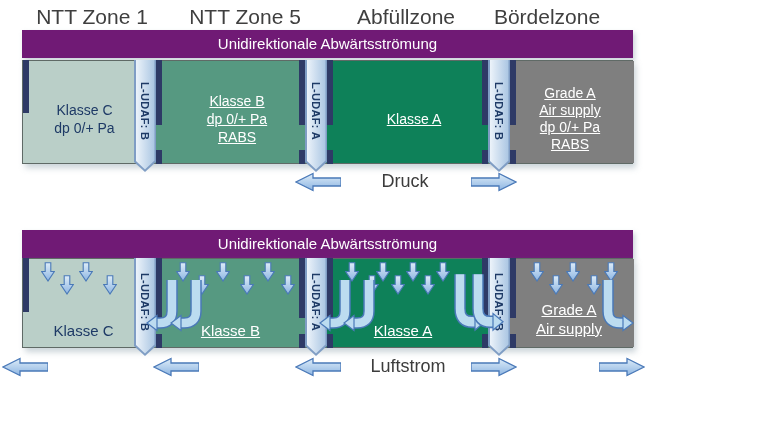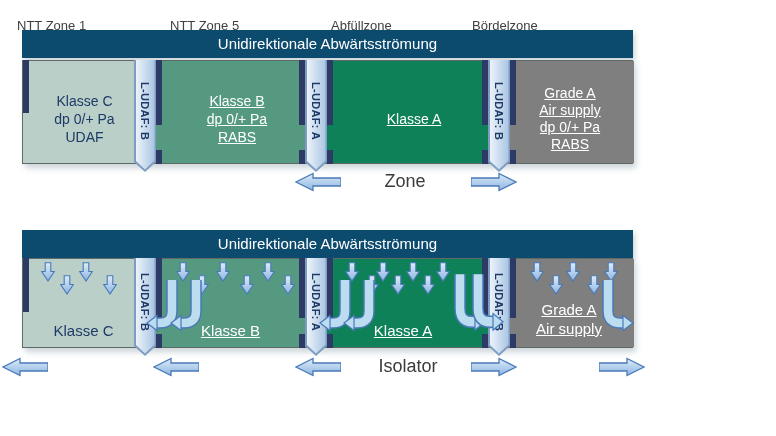--- a/index.html
+++ b/index.html
@@ -1,19 +1,19 @@
 <!DOCTYPE html>
 <html><head>
 <meta charset="utf-8">
 <style>
   html,body{margin:0;padding:0;background:#fff;}
   .canvas{position:relative;width:776px;height:436px;background:#ffffff;overflow:hidden;
           font-family:"Liberation Sans","DejaVu Sans",sans-serif;}
-  .tl{position:absolute;top:18px;width:150px;font-size:13px;color:#3f3f3f;}
-  .hdr{position:absolute;left:22px;width:611px;height:28px;background:#0c4a6e;
+  .tl{position:absolute;top:5px;width:150px;text-align:center;font-size:21px;color:#3f3f3f;}
+  .hdr{position:absolute;left:22px;width:611px;height:28px;background:#701a75;
        color:#ffffff;font-size:15px;text-align:center;line-height:28px;
        box-shadow:2px 3px 5px rgba(140,160,170,.45);}
   .band{position:absolute;left:22px;width:611px;border:1px solid #5f6a66;box-sizing:border-box;
         box-shadow:3px 4px 6px rgba(140,160,170,.45);}
   .zone{position:absolute;top:0;bottom:0;}
   .zc{background:#bacfc8;} .zb{background:#569981;} .za{background:#0e8159;} .zg{background:#7f7f7f;}
   .zt{position:absolute;top:0;bottom:0;display:flex;flex-direction:column;justify-content:center;
       padding-top:14px;box-sizing:border-box;text-align:center;font-size:14px;line-height:18px;}
   .navy{position:absolute;width:6px;background:#2e3a66;z-index:4;}
   .banner{position:absolute;width:22px;z-index:3;}
@@ -53,21 +53,20 @@
 
   <div class="band" style="top:60px;height:104px">
     <div class="zone zc" style="left:0;width:123px"></div>
     <div class="zone zb" style="left:123px;width:171px"></div>
     <div class="zone za" style="left:294px;width:183px"></div>
     <div class="zone zg" style="left:477px;width:134px"></div>
 
     <div class="zt navytxt" style="left:6px;width:111px">
       <div>Klasse C</div>
       <div>dp 0/+ Pa</div>
-      <div>UDAF</div>
     </div>
     <div class="zt white" style="left:140px;width:148px">
       <div>Klasse B</div>
       <div>dp 0/+ Pa</div>
       <div>RABS</div>
     </div>
     <div class="zt white" style="left:311px;width:160px">
       <div>Klasse A</div>
     </div>
     <div class="zt white" style="left:488px;width:118px;line-height:17px">
@@ -110,21 +109,21 @@
     <div class="b-text">
         <span>L-UDAF: B</span>
       </div>
   </div>
 
   <div class="ico" style="left:295px;top:172px">
     <svg width="46" height="20" viewBox="0 0 46 20" style="transform:scaleX(-1)">
       <polygon points="0,6 28,6 28,1.5 45,10 28,18.5 28,14 0,14" fill="url(#gBlue)" stroke="#4a79b8" stroke-width="1.3"></polygon>
     </svg>
   </div>
-  <div class="cap" style="left:345px;top:171px;width:120px">Zone</div>
+  <div class="cap" style="left:345px;top:171px;width:120px">Druck</div>
   <div class="ico" style="left:471px;top:172px">
     <svg width="46" height="20" viewBox="0 0 46 20">
       <polygon points="0,6 28,6 28,1.5 45,10 28,18.5 28,14 0,14" fill="url(#gBlue)" stroke="#4a79b8" stroke-width="1.3"></polygon>
     </svg>
   </div>
 
   <div class="hdr" style="top:230px">Unidirektionale Abwärtsströmung</div>
 
   <div class="band" style="top:258px;height:90px">
     <div class="zone zc" style="left:0;width:123px"></div>
@@ -347,21 +346,21 @@
   <div class="ico" style="left:153px;top:357px">
     <svg width="46" height="20" viewBox="0 0 46 20" style="transform:scaleX(-1)">
         <polygon points="0,6 28,6 28,1.5 45,10 28,18.5 28,14 0,14" fill="url(#gBlue)" stroke="#4a79b8" stroke-width="1.3"></polygon>
       </svg>
   </div>
   <div class="ico" style="left:295px;top:357px">
     <svg width="46" height="20" viewBox="0 0 46 20" style="transform:scaleX(-1)">
         <polygon points="0,6 28,6 28,1.5 45,10 28,18.5 28,14 0,14" fill="url(#gBlue)" stroke="#4a79b8" stroke-width="1.3"></polygon>
       </svg>
   </div>
-  <div class="cap" style="left:348px;top:356px;width:120px">Isolator</div>
+  <div class="cap" style="left:348px;top:356px;width:120px">Luftstrom</div>
   <div class="ico" style="left:471px;top:357px">
     <svg width="46" height="20" viewBox="0 0 46 20">
         <polygon points="0,6 28,6 28,1.5 45,10 28,18.5 28,14 0,14" fill="url(#gBlue)" stroke="#4a79b8" stroke-width="1.3"></polygon>
       </svg>
   </div>
   <div class="ico" style="left:599px;top:357px">
     <svg width="46" height="20" viewBox="0 0 46 20">
         <polygon points="0,6 28,6 28,1.5 45,10 28,18.5 28,14 0,14" fill="url(#gBlue)" stroke="#4a79b8" stroke-width="1.3"></polygon>
       </svg>
   </div>

